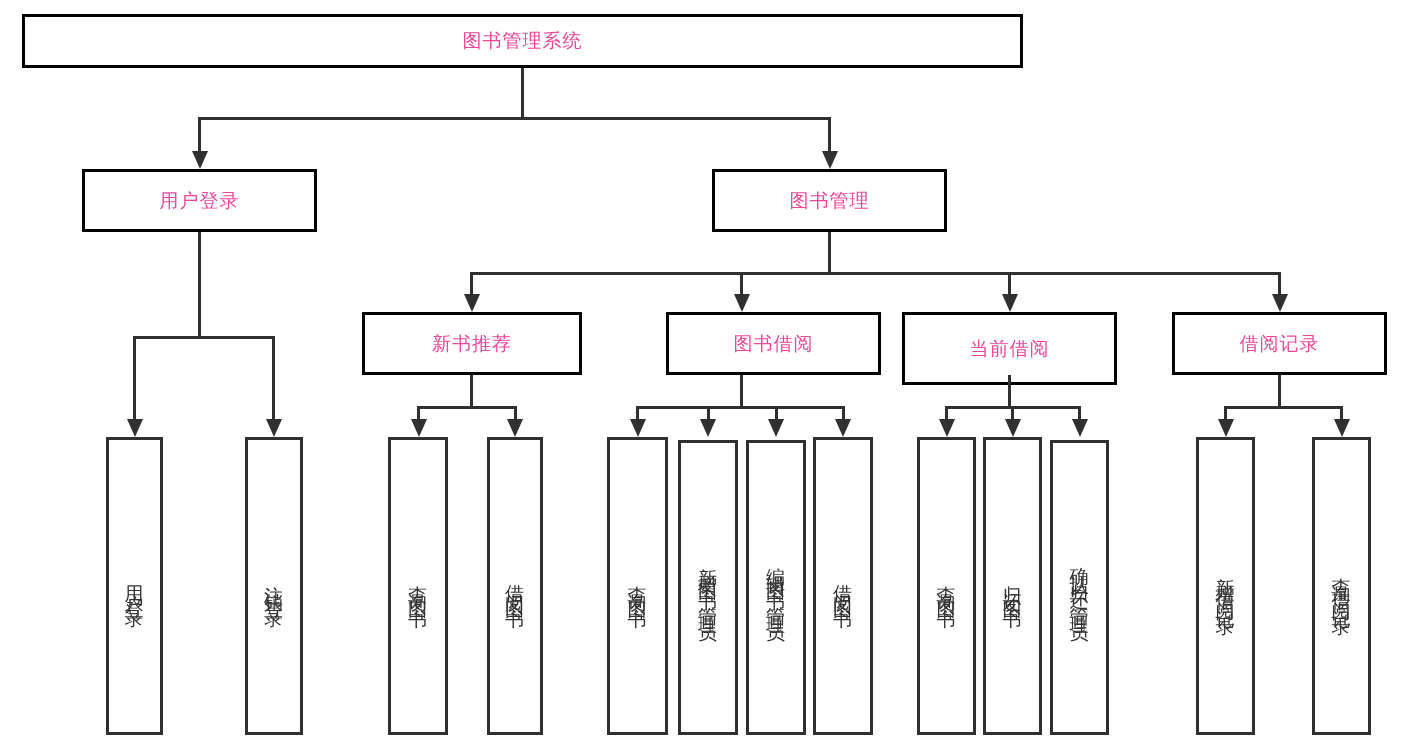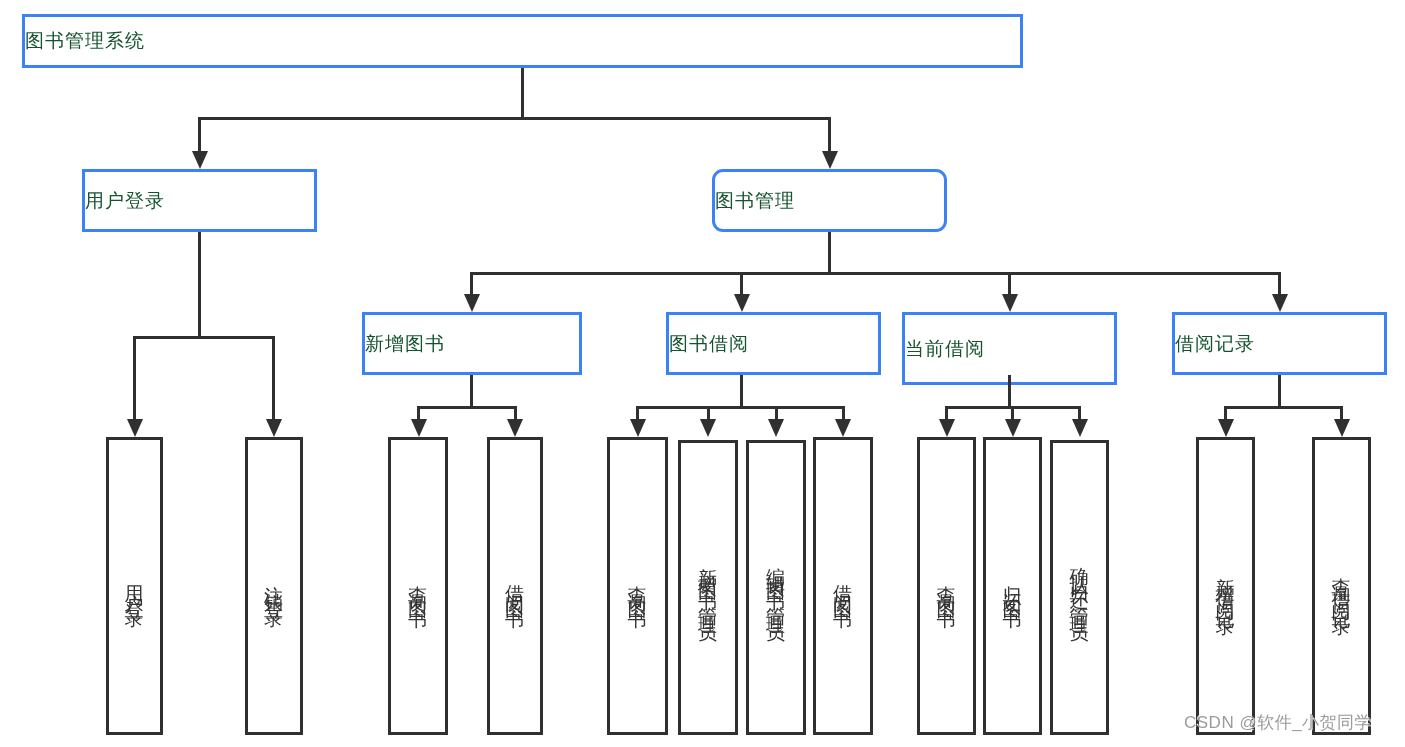--- a/index.html
+++ b/index.html
@@ -1,23 +1,23 @@
 <!DOCTYPE html>
 <html><head>
 <meta charset="utf-8">
 <style>
   html,body{margin:0;padding:0;background:#ffffff;}
   #canvas{
     position:relative;width:1405px;height:747px;background:#ffffff;overflow:hidden;
     font-family:"Liberation Sans","DejaVu Sans",sans-serif;
   }
   .box{
-    position:absolute;box-sizing:border-box;border:3px solid #3b82f6;background:#ffffff;
-    display:flex;align-items:center;justify-content:flex-start;
-    color:#14532d;font-size:19px;letter-spacing:1px;
+    position:absolute;box-sizing:border-box;border:3px solid #000000;background:#ffffff;
+    display:flex;align-items:center;justify-content:center;
+    color:#ec4899;font-size:19px;letter-spacing:1px;
   }
   .vbox{
     position:absolute;box-sizing:border-box;border:3px solid #303030;background:#ffffff;
     display:flex;align-items:center;justify-content:center;color:#333333;
   }
   .vtext{
     writing-mode:vertical-rl;text-orientation:mixed;
     font-size:19px;letter-spacing:8px;line-height:1;white-space:nowrap;
   }
   .line{position:absolute;background:#303030;}
@@ -45,21 +45,21 @@
   <div class="line" style="left:521px;top:68px;width:3px;height:49px;"></div>
   <div class="line" style="left:198px;top:117px;width:633px;height:3px;"></div>
   <div class="line" style="left:198px;top:117px;width:3px;height:36px;"></div>
   <div class="arrow" style="left:192px;top:151px;"></div>
   <div class="line" style="left:828px;top:117px;width:3px;height:36px;"></div>
   <div class="arrow" style="left:822px;top:151px;"></div>
 
   <div class="box" style="left:82px;top:169px;width:235px;height:63px;">
     <span>用户登录</span>
   </div>
-  <div class="box" style="left:712px;top:169px;width:235px;height:63px;border-radius:11px;">
+  <div class="box" style="left:712px;top:169px;width:235px;height:63px;">
     <span>图书管理</span>
   </div>
 
   <div class="line" style="left:198px;top:232px;width:3px;height:104px;"></div>
   <div class="line" style="left:133px;top:336px;width:142px;height:3px;"></div>
   <div class="line" style="left:133px;top:336px;width:3px;height:84px;"></div>
   <div class="arrow" style="left:127px;top:419px;"></div>
   <div class="line" style="left:272px;top:336px;width:3px;height:84px;"></div>
   <div class="arrow" style="left:266px;top:419px;"></div>
 
@@ -68,21 +68,21 @@
   <div class="line" style="left:470px;top:272px;width:3px;height:23px;"></div>
   <div class="arrow" style="left:464px;top:294px;"></div>
   <div class="line" style="left:740px;top:272px;width:3px;height:23px;"></div>
   <div class="arrow" style="left:734px;top:294px;"></div>
   <div class="line" style="left:1008px;top:272px;width:3px;height:23px;"></div>
   <div class="arrow" style="left:1002px;top:294px;"></div>
   <div class="line" style="left:1278px;top:272px;width:3px;height:23px;"></div>
   <div class="arrow" style="left:1272px;top:294px;"></div>
 
   <div class="box" style="left:362px;top:312px;width:220px;height:63px;">
-    <span>新增图书</span>
+    <span>新书推荐</span>
   </div>
   <div class="box" style="left:634px;top:312px;width:215px;height:63px;margin-left:32px;">
     <span>图书借阅</span>
   </div>
   <div class="box" style="left:902px;top:312px;width:215px;height:73px;">
     <span>当前借阅</span>
   </div>
   <div class="box" style="left:1172px;top:312px;width:215px;height:63px;">
     <span>借阅记录</span>
   </div>
@@ -158,15 +158,14 @@
     <span class="vtext">确认归还（管理员）</span>
   </div>
 
   <div class="vbox" style="left:1196px;top:437px;width:59px;height:298px;">
     <span class="vtext">新增借阅记录</span>
   </div>
   <div class="vbox" style="left:1312px;top:437px;width:59px;height:298px;">
     <span class="vtext">查询借阅记录</span>
   </div>
 
-  <div class="watermark">CSDN @软件_小贺同学</div>
 
 </div>
 
 </body></html>

